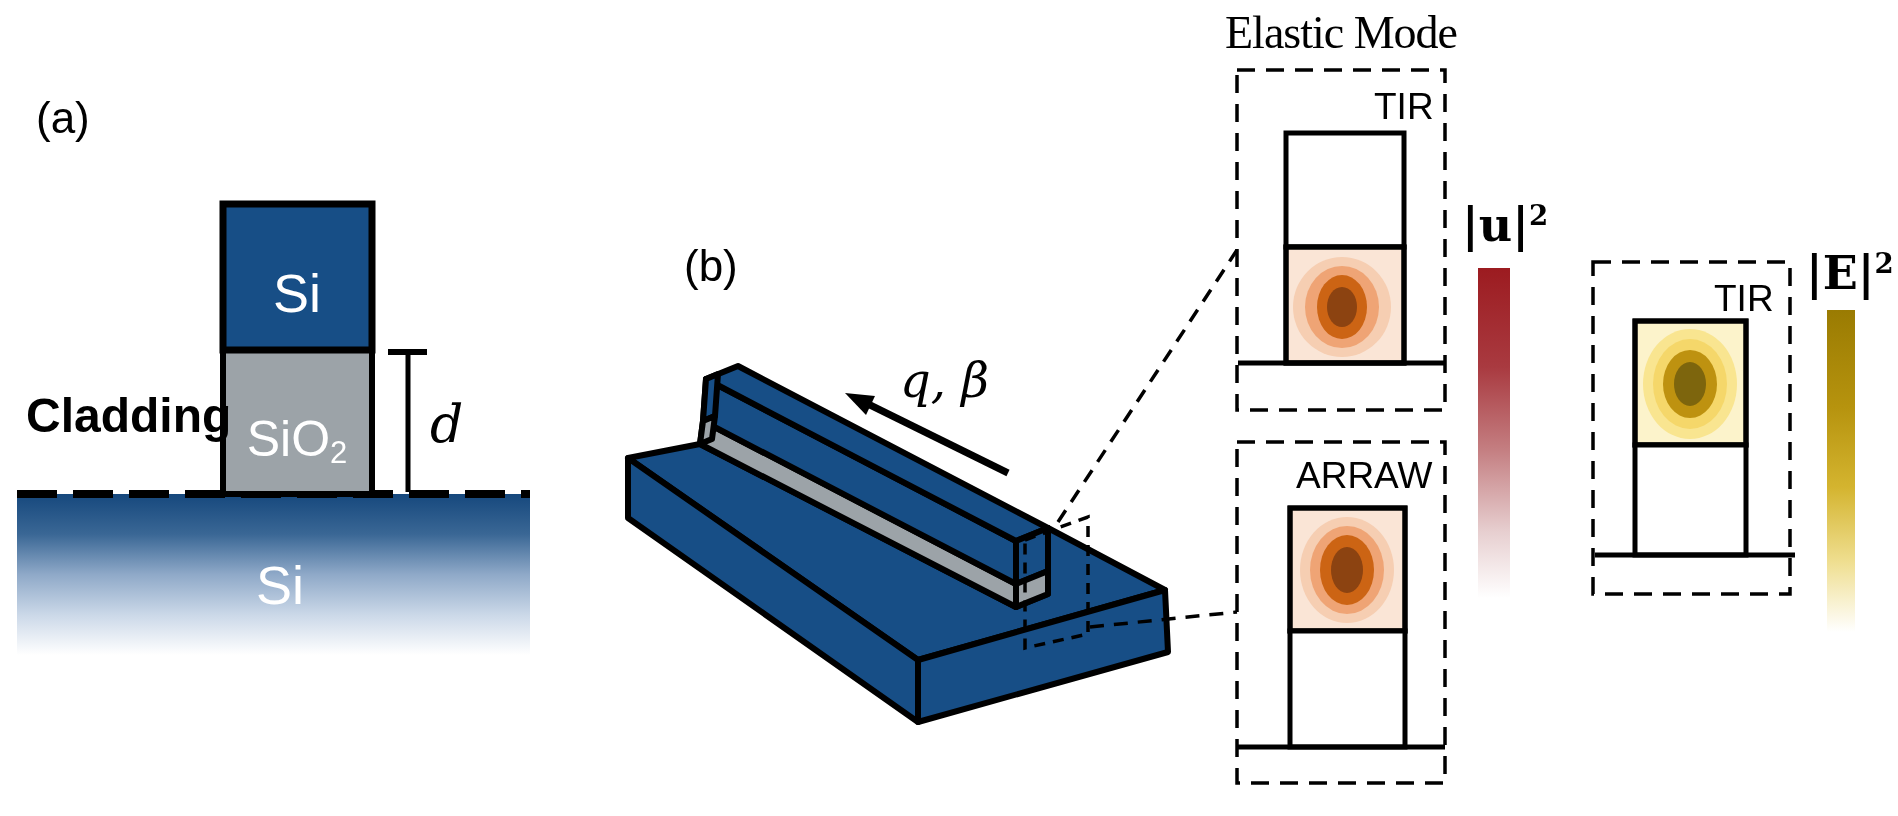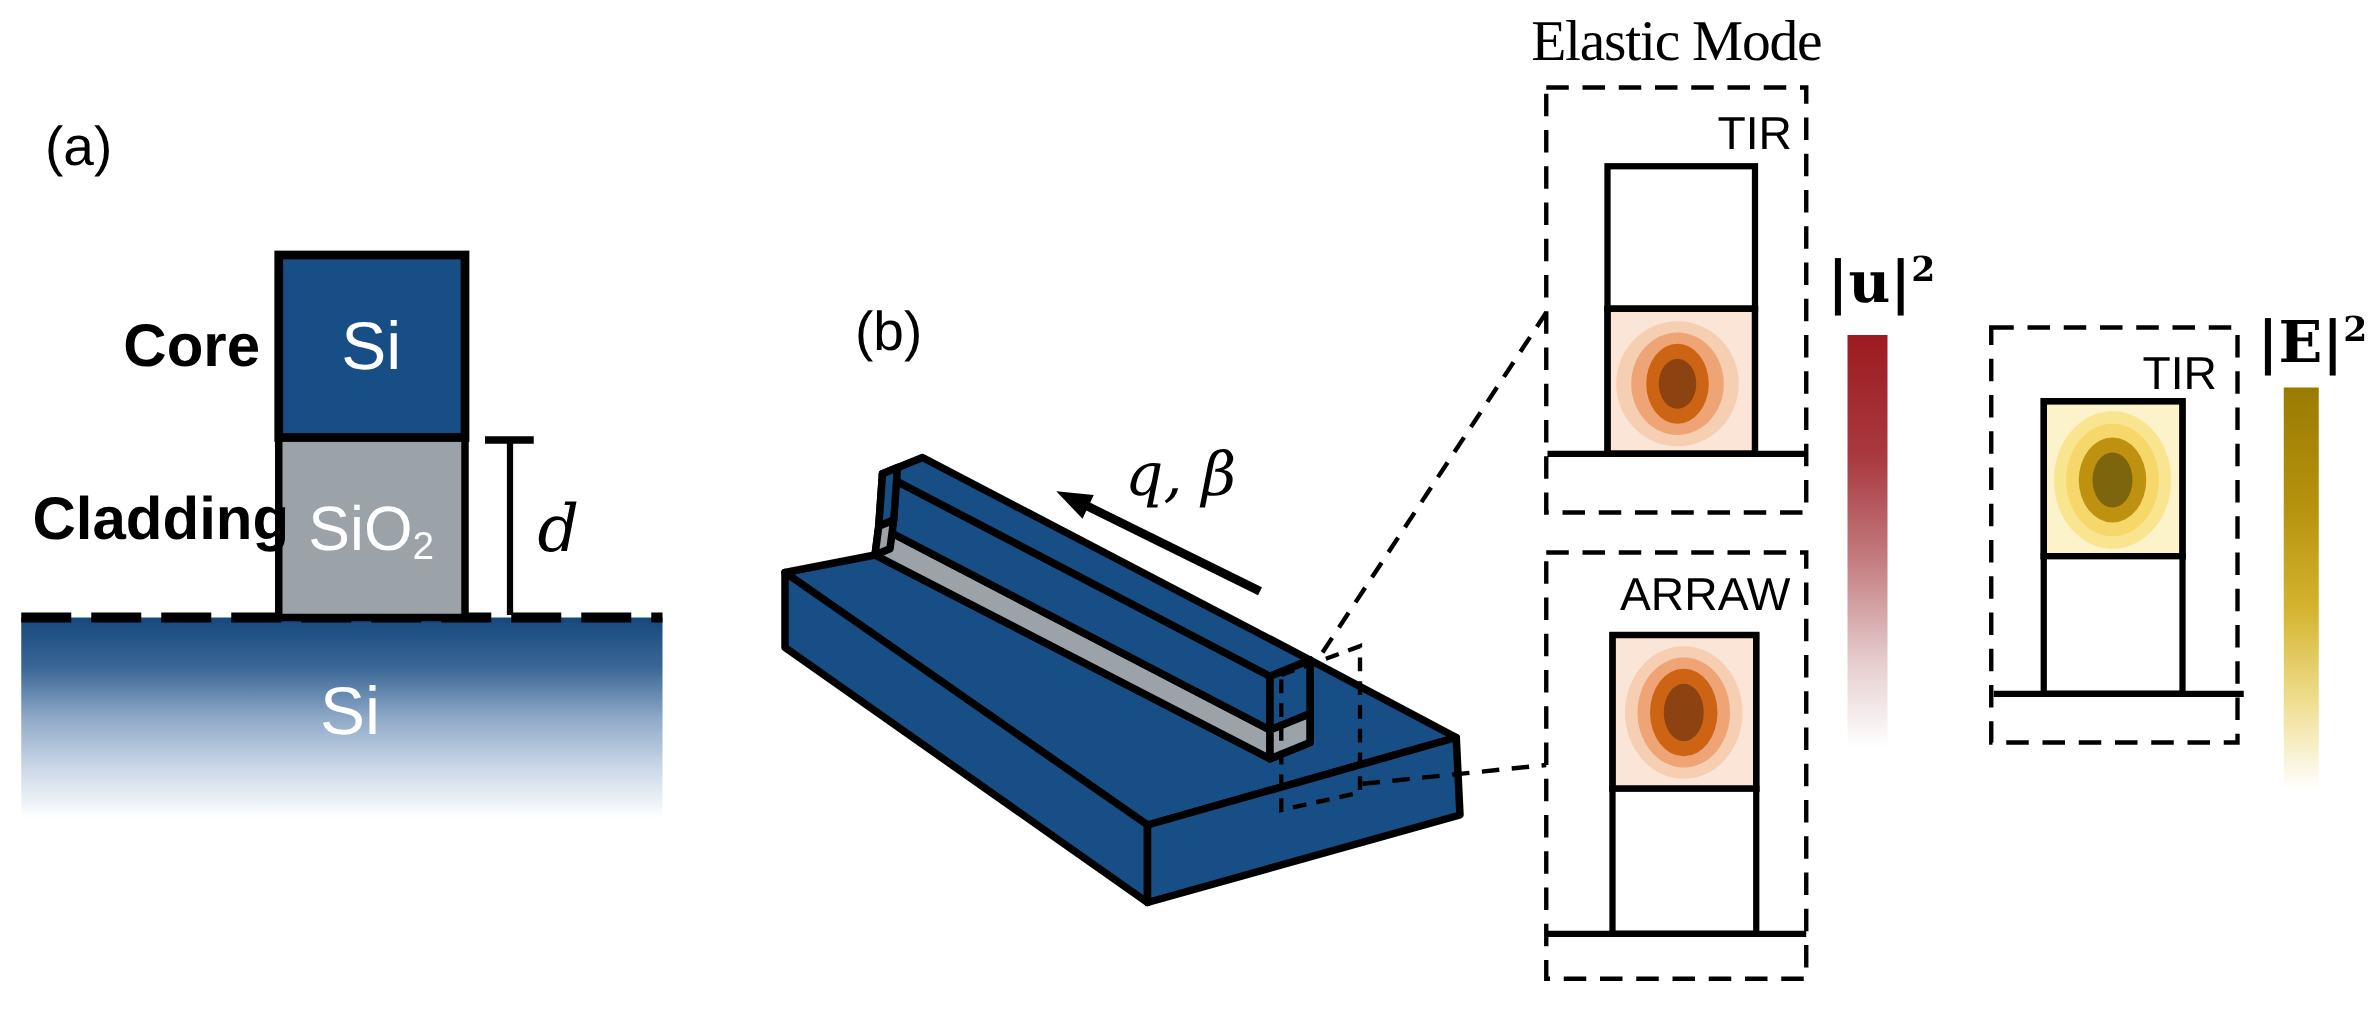--- a/index.html
+++ b/index.html
@@ -3,21 +3,21 @@
 <meta charset="utf-8">
 <style>
   html,body{margin:0;padding:0;background:#ffffff;}
   #stage{position:relative;width:1898px;height:816px;background:#ffffff;overflow:hidden;
          font-family:"Liberation Sans", sans-serif;}
   #gfx{position:absolute;left:0;top:0;}
   .label{position:absolute;white-space:nowrap;color:#000;line-height:1;}
   .tag{font-size:44px;}
   .layer-label{font-size:48px;font-weight:bold;}
   .layer-label.light{color:#ffffff;}
-  .material{font-size:54px;color:#ffffff;}
+  .material{font-size:54px;color:#ffffff;margin-top:16px;}
   .material sub{font-size:62%;position:relative;top:0.22em;vertical-align:baseline;}
   .panel-title{font-size:46px;letter-spacing:-1px;font-family:Liberation Serif, serif;}
   .mode-name{font-size:37px;}
   .dim{font-family:"DejaVu Serif", serif;font-style:italic;font-size:52px;}
   .prop{font-family:"DejaVu Serif", serif;font-style:italic;font-size:48px;}
   .cb-label{font-family:"DejaVu Serif", serif;font-weight:bold;font-size:46px;}
   .cb-label sup{font-size:60%;vertical-align:super;font-weight:bold;}
   .ctr{text-align:center;}
 </style>
 </head>
@@ -132,21 +132,20 @@
     <rect x="1635" y="321" width="111" height="124" fill="none" stroke="#000" stroke-width="5"></rect>
     <rect x="1635" y="445" width="111" height="110" fill="#FFFFFF" stroke="#000" stroke-width="5"></rect>
     <line x1="1595" y1="555" x2="1795" y2="555" stroke="#000" stroke-width="5"></line>
   </g>
 
   <rect x="1478" y="268" width="32" height="330" fill="url(#gradRed)"></rect>
   <rect x="1827" y="310" width="28" height="322" fill="url(#gradGold)"></rect>
 </svg>
 
 <div class="label tag" style="left:36px;top:96px;">(a)</div>
-<div class="label layer-label ctr" style="left:68px;top:254px;width:140px;text-align:right;">Core</div>
 <div class="label layer-label" style="left:26px;top:392px;">Cladding</div>
 <div class="label material ctr" style="left:247px;top:250px;width:100px;">Si</div>
 <div class="label material ctr" style="left:222px;top:398px;width:150px;font-size:50px;"><span>SiO</span><sub>2</sub></div>
 <div class="label material ctr" style="left:230px;top:542px;width:100px;">Si</div>
 <div class="label dim" style="left:430px;top:398px;">d</div>
 
 <div class="label tag" style="left:684px;top:244px;">(b)</div>
 <div class="label prop" style="left:872px;top:356px;margin-left:28px;">q, β</div>
 
 <div class="label panel-title ctr" style="left:1221px;top:10px;width:240px;">Elastic Mode</div>

